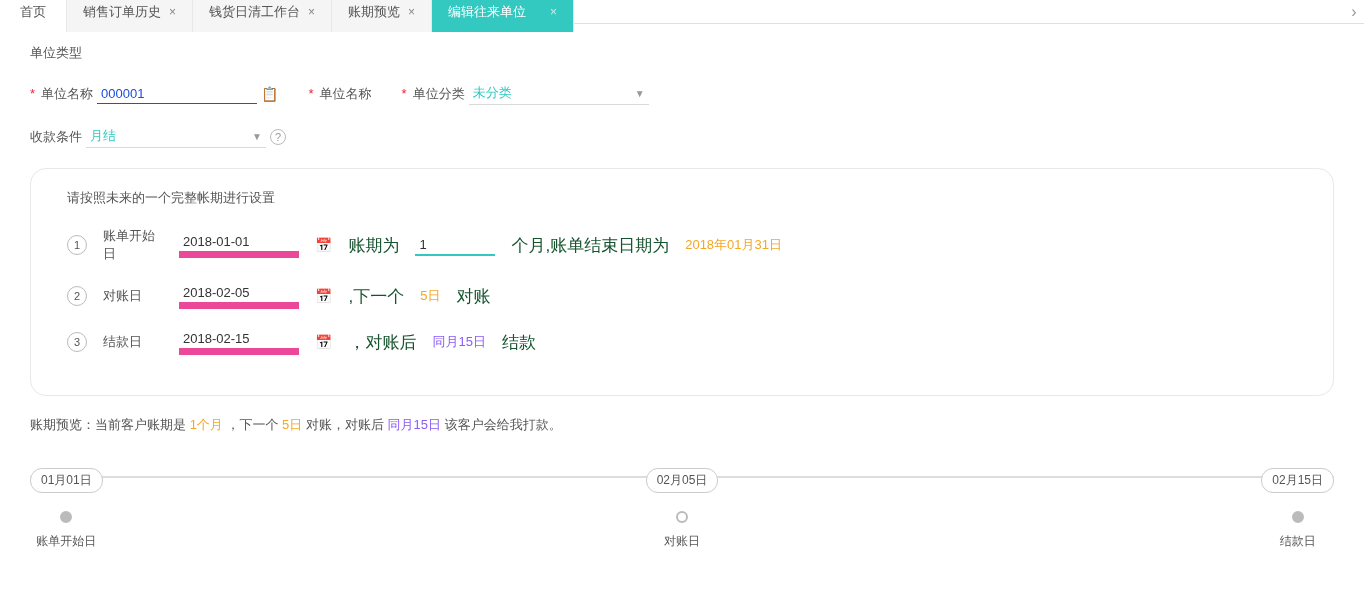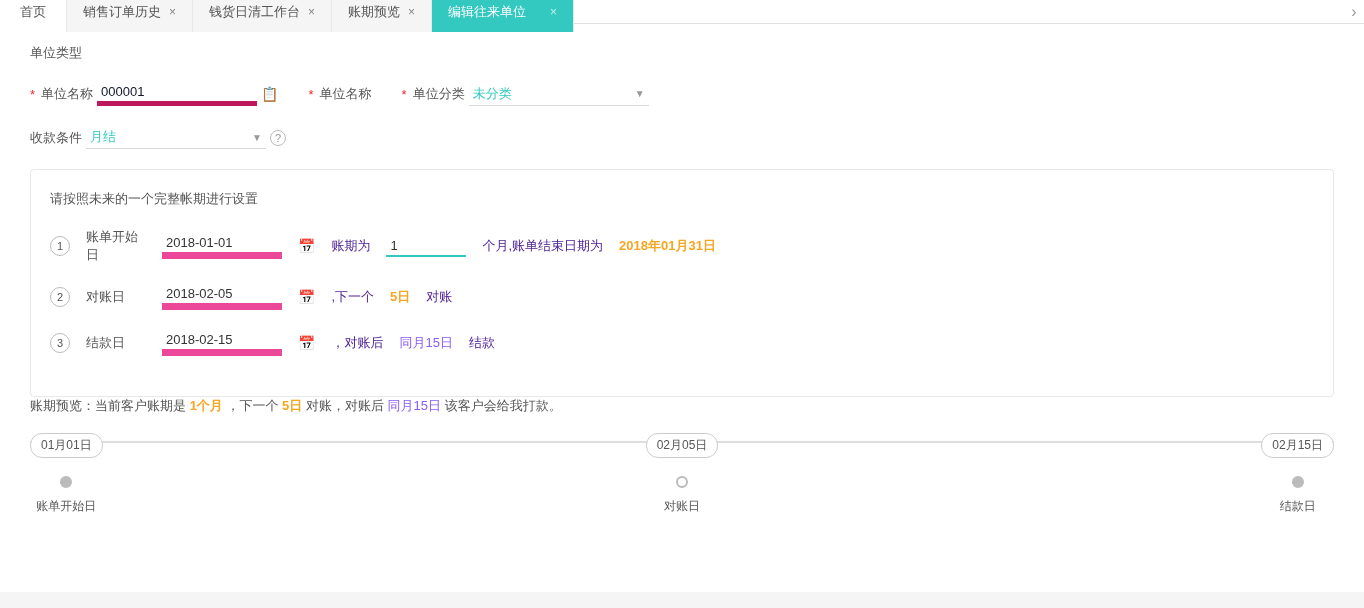--- a/index.html
+++ b/index.html
@@ -122,24 +122,24 @@
       content: '';
       width: 7px;
       height: 7px;
       border-radius: 50%;
       background: #33c9c0;
     }
 
     
     .input-field {
       border: none;
-      border-bottom: 5px solid #be185d;
+      border-bottom: 1px solid #be185d;
       outline: none;
       font-size: 13px;
-      color: #0f172a;
+      color: #1d4ed8;
       padding: 2px 4px;
       background: transparent;
       width: 160px;
     }
 
     
     .select-wrapper {
       display: flex;
       align-items: center;
       border-bottom: 1px solid #d9d9d9;
@@ -175,22 +175,23 @@
       align-items: center;
       justify-content: center;
       font-size: 11px;
       color: #999;
       cursor: pointer;
     }
 
     
     .settings-card {
       border: 1px solid #e8e8e8;
-      border-radius: 4px;
-      padding: 20px 19px;
+      border-radius: 16px;
+      padding: 20px 36px;
+      margin-bottom: 20px;
     }
     .card-title {
       font-size: 13px;
       color: #555;
       margin-bottom: 20px;
     }
 
     
     .setting-row {
       display: flex;
@@ -218,47 +219,47 @@
       border: none;
       border-bottom: 7px solid #ec4899;
       outline: none;
       font-size: 13px;
       color: #333;
       padding: 2px 4px;
       background: transparent;
       width: 120px;
     }
     .desc-text {
-      font-size: 13px;
-      color: #4c1d95;
+      font-size: 17px;
+      color: #14532d;
     }
     .highlight-orange {
       color: #f5a623;
-      font-weight: 700;
+      font-weight: 400;
     }
     .highlight-teal {
       color: #8b5cf6;
       font-weight: 500;
     }
     .period-input {
       border: none;
       border-bottom: 2px solid #33c9c0;
       outline: none;
       font-size: 13px;
       color: #333;
       width: 80px;
       padding: 2px 4px;
       background: transparent;
     }
 
     
     .preview-text {
       font-size: 13px;
       color: #555;
-      margin-bottom: 8px;
+      margin-bottom: 24px;
     }
 
     
     .timeline-container {
       position: relative;
       display: flex;
       align-items: center;
       padding: 10px 0 40px 0;
     }
     .timeline-line {

